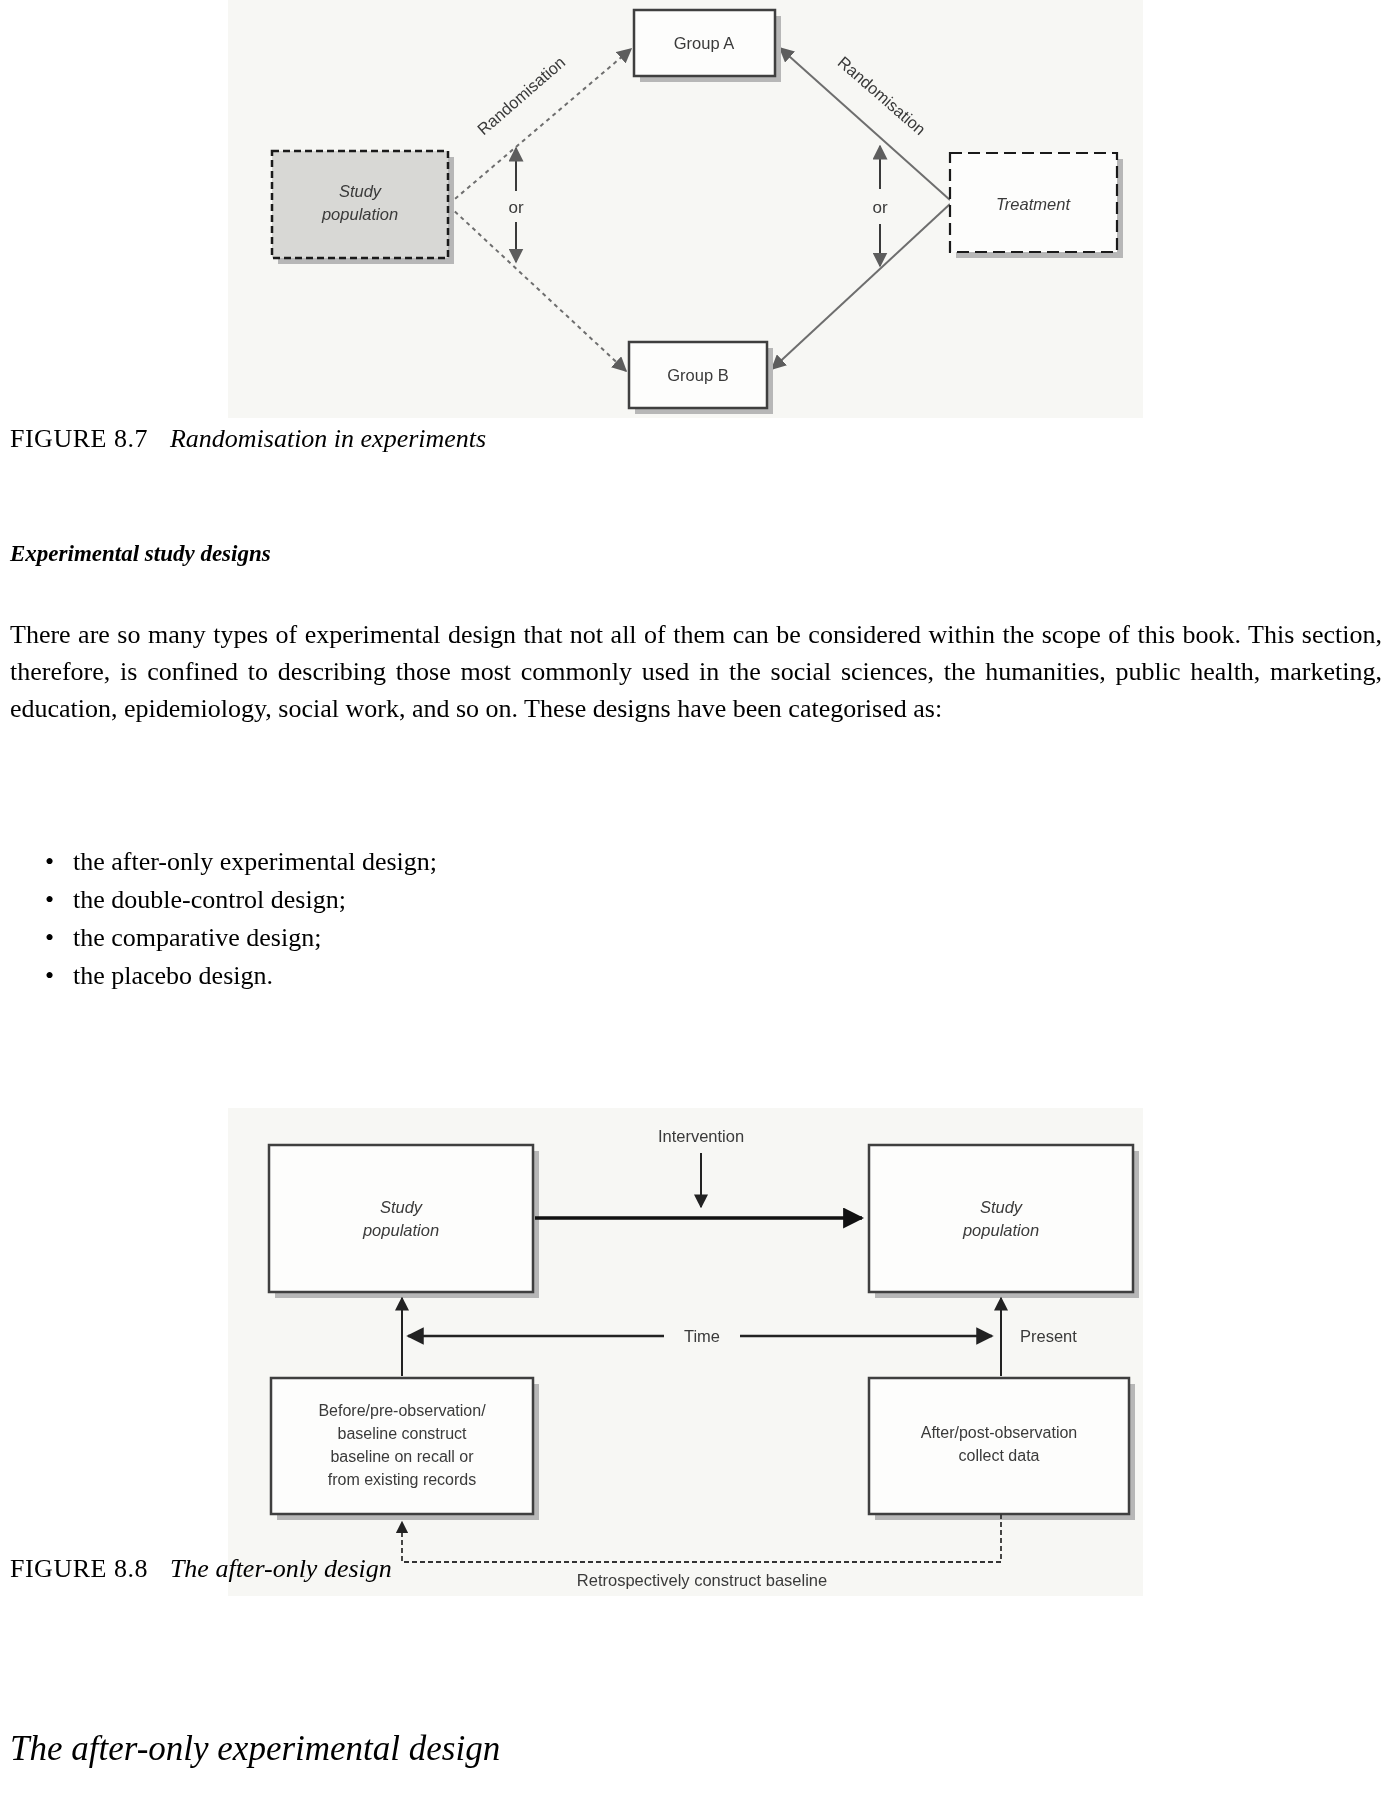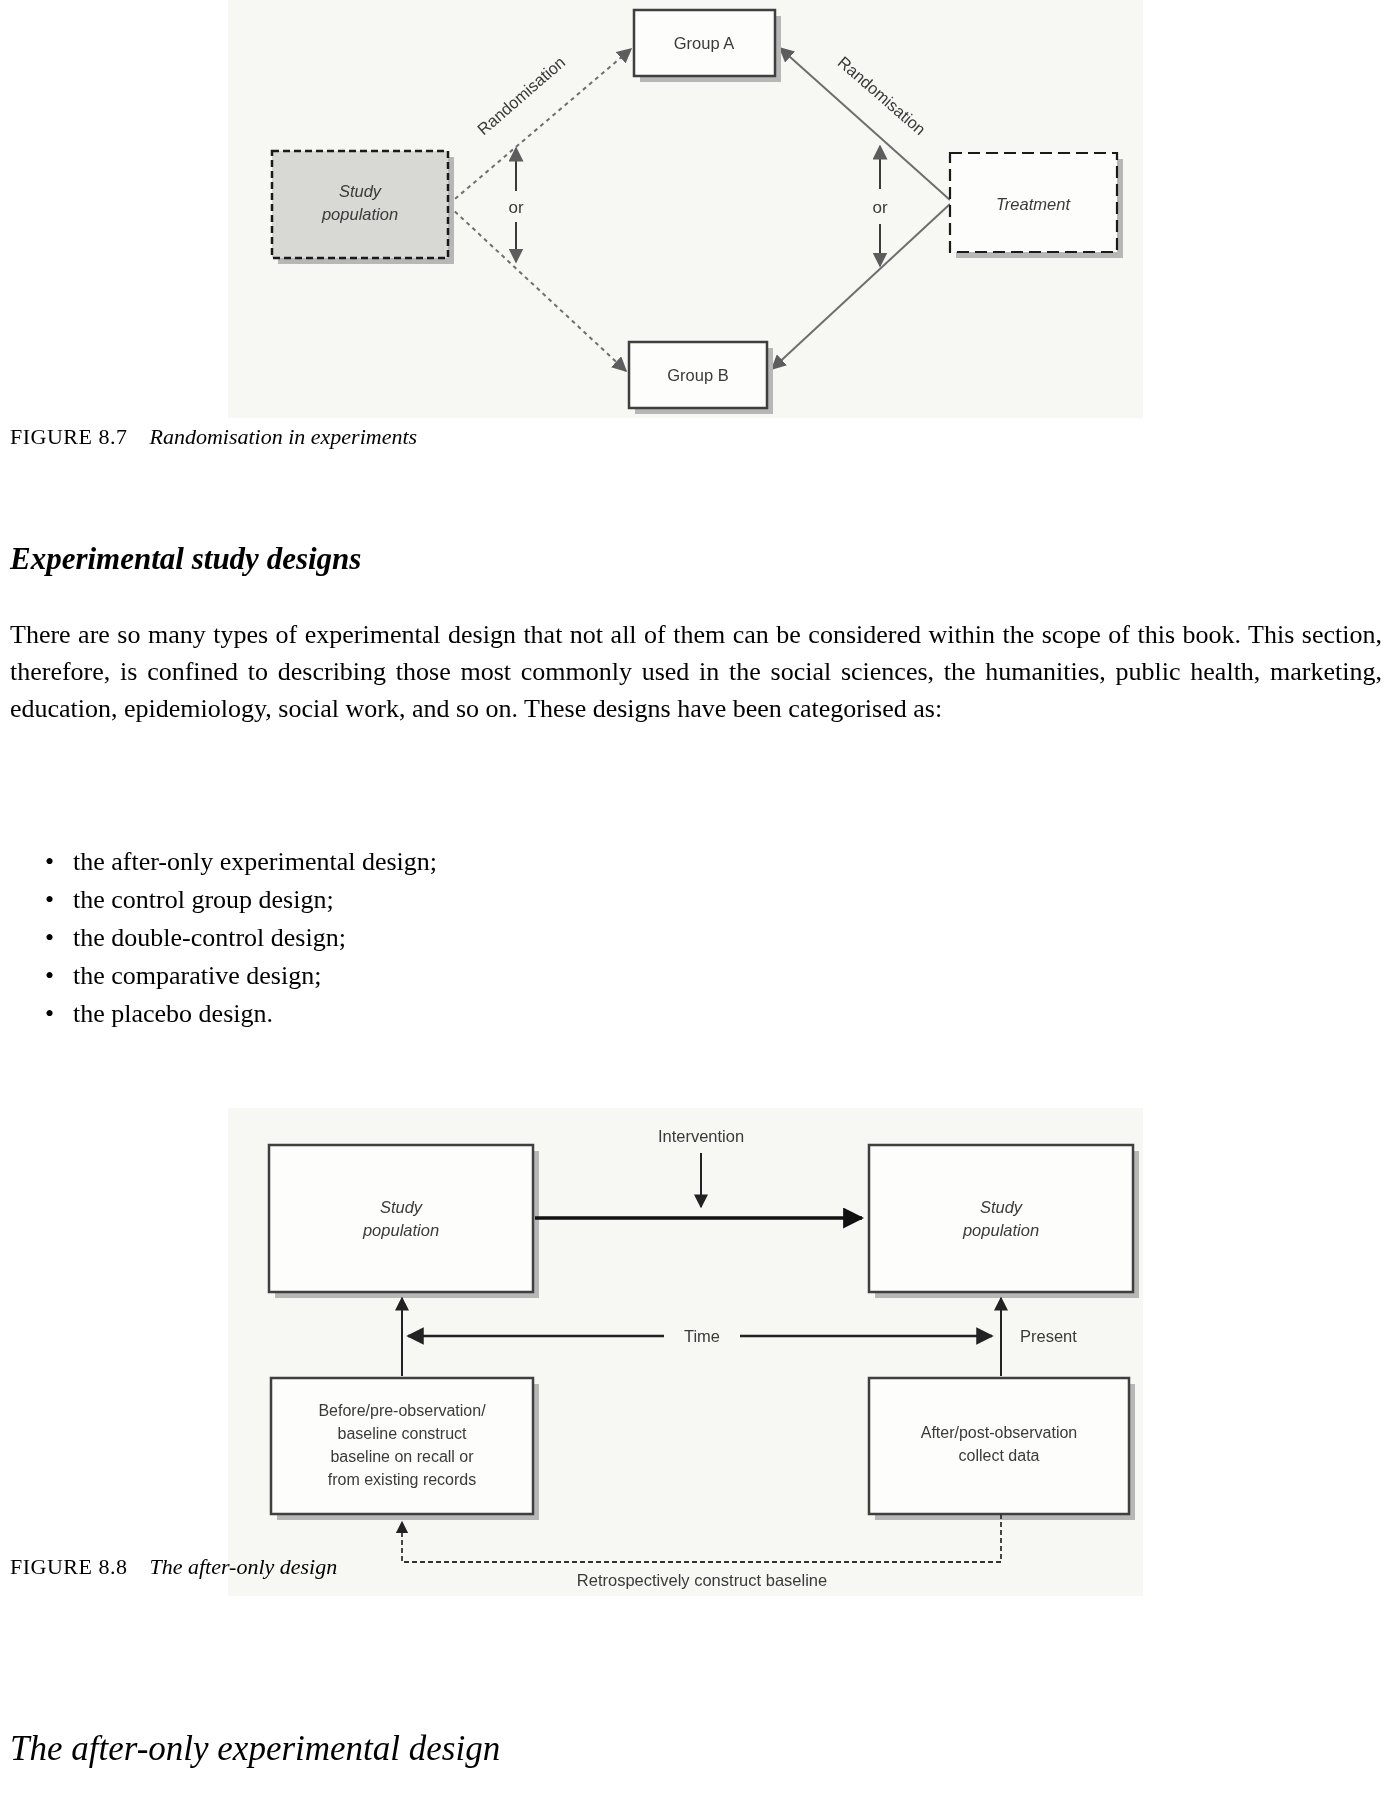--- a/index.html
+++ b/index.html
@@ -5,25 +5,25 @@
   html,body{margin:0;padding:0;}
   body{
     width:1391px;height:1800px;position:relative;background:#ffffff;
     font-family:"Liberation Serif", serif;color:#000;overflow:hidden;
   }
   .abs{position:absolute;}
   
   .fig-svg{position:absolute;display:block;}
   .diag-sans{font-family:"Liberation Sans", sans-serif;fill:#3a3a3a;}
   
-  .fig-caption{font-size:22px;white-space:nowrap;}
+  .fig-caption{font-size:26px;white-space:nowrap;}
   .fig-caption .prefix{letter-spacing:0.5px;}
   .fig-caption .title{font-style:italic;margin-left:22px;}
   
-  .section-heading{font-size:31px;font-weight:bold;font-style:italic;white-space:nowrap;}
+  .section-heading{font-size:23px;font-weight:bold;font-style:italic;white-space:nowrap;}
   
   .body-par{font-size:26px;line-height:37px;text-align:justify;}
   
   .bullets{list-style:none;margin:1px;padding:0;}
   .bullets li{
     position:relative;font-size:26px;line-height:38px;padding-left:28px;white-space:nowrap;
   }
   .bullets li::before{
     content:"\2022";position:absolute;left:0;top:0;font-size:26px;line-height:38px;color:#000;
   }
@@ -86,21 +86,20 @@
 <div class="abs fig-caption" style="left:10px;top:424px;">
   <span class="prefix">FIGURE 8.7</span><span class="title">Randomisation in experiments</span>
 </div>
 
 <div class="abs section-heading" style="left:10px;top:541px;">Experimental study designs</div>
 
 <div class="abs body-par" style="left:10px;top:616px;width:1372px;">There are so many types of experimental design that not all of them can be considered within the scope of this book. This section, therefore, is confined to describing those most commonly used in the social sciences, the humanities, public health, marketing, education, epidemiology, social work, and so on. These designs have been categorised as:</div>
 
 <ul class="abs bullets" style="left:44px;top:842px;">
   <li>the after-only experimental design;</li>
-  <li>the control group design;</li>
   <li>the double-control design;</li>
   <li>the comparative design;</li>
   <li>the placebo design.</li>
 </ul>
 
 <svg class="fig-svg" style="left:228px;top:1108px;" width="915" height="492">
   <defs>
     <marker id="ad" viewBox="0 0 10 10" refX="9" refY="5" markerWidth="7" markerHeight="7" orient="auto-start-reverse">
       <path d="M0,0 L10,5 L0,10 z" fill="#222222"></path>
     </marker>

